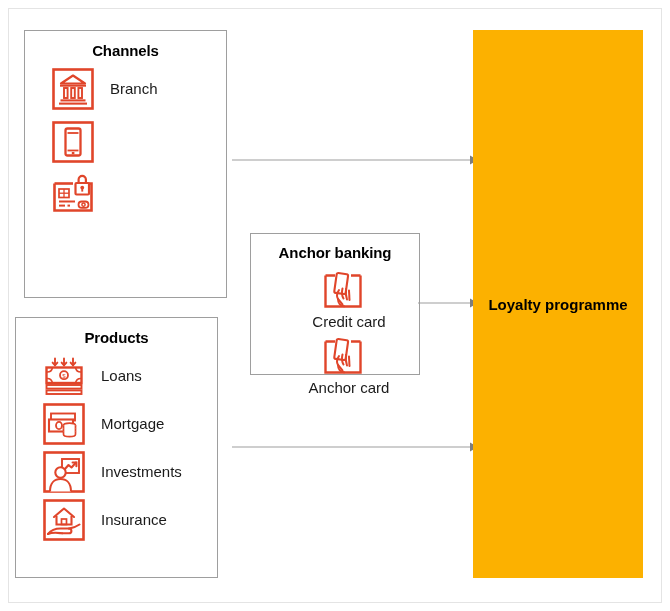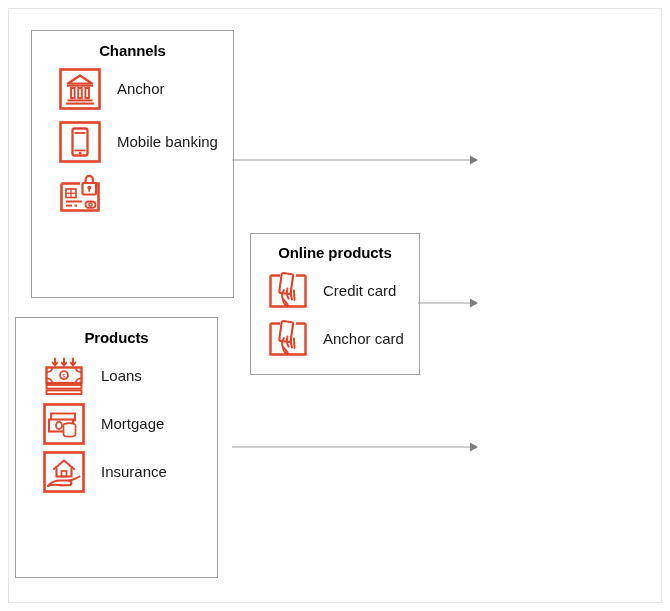--- a/index.html
+++ b/index.html
@@ -37,21 +37,21 @@
     box-sizing: border-box;
   }
   .group-title {
     text-align: center;
     font-size: 15px;
     font-weight: bold;
     color: #000000;
     letter-spacing: -0.1px;
   }
 
-  #channels-box  { left: 31px;  top: 30px;  width: 203px; height: 268px; }
+  #channels-box  { left: 24px;  top: 30px;  width: 203px; height: 268px; }
   #products-box  { left: 15px;  top: 317px; width: 203px; height: 261px; }
   #anchor-box    { left: 250px; top: 233px; width: 170px; height: 142px; }
 
   #channels-box .group-title  { margin-top: 11px; }
   #products-box .group-title  { margin-top: 11px; }
   #anchor-box   .group-title  { margin-top: 10px; }
 
   
   .item-list {
     margin-top: 8px;
@@ -72,21 +72,21 @@
   .item-label {
     margin-left: 15px;
     font-size: 15px;
     line-height: 18px;
     color: #1a1a1a;
   }
   #anchor-box .item-label { margin-left: 13px; }
 
   #channels-items .item-row { margin-bottom: 9px; }
   #products-items .item-row { margin-bottom: 4px; }
-  #anchor-items   .item-row { margin-bottom: 4px; }
+  #anchor-items   .item-row { margin-bottom: 4px; flex-direction: column; }
 
   
   #loyalty-panel {
     position: absolute;
     left: 473px;
     top: 30px;
     width: 170px;
     height: 548px;
     background: #FCB100;
     display: flex;
@@ -129,34 +129,33 @@
             <rect x="2.5" y="2.5" width="39" height="39" fill="none" stroke="#E0452A" stroke-width="2.6"></rect>
             <path d="M22 8.5 L34 16.5 L10 16.5 Z" fill="none" stroke="#E0452A" stroke-width="2.2" stroke-linejoin="round"></path>
             <line x1="9" y1="18.6" x2="35" y2="18.6" stroke="#E0452A" stroke-width="2.2"></line>
             <rect x="13" y="21" width="3.6" height="10" fill="none" stroke="#E0452A" stroke-width="1.9"></rect>
             <rect x="20.2" y="21" width="3.6" height="10" fill="none" stroke="#E0452A" stroke-width="1.9"></rect>
             <rect x="27.4" y="21" width="3.6" height="10" fill="none" stroke="#E0452A" stroke-width="1.9"></rect>
             <line x1="9.5" y1="33.4" x2="34.5" y2="33.4" stroke="#E0452A" stroke-width="2.1"></line>
             <line x1="8" y1="36.6" x2="36" y2="36.6" stroke="#E0452A" stroke-width="2.1"></line>
           </svg>
         </span>
-        <span class="item-label">Anchor</span>
+        <span class="item-label">Branch</span>
       </div>
 
       <div class="item-row">
         <span class="item-icon">
           <svg viewBox="0 0 44 44" width="44" height="44" aria-hidden="true">
             <rect x="2.5" y="2.5" width="39" height="39" fill="none" stroke="#E0452A" stroke-width="2.6"></rect>
             <rect x="14.5" y="8.5" width="15" height="27" rx="2" fill="none" stroke="#E0452A" stroke-width="2.3"></rect>
             <line x1="16.5" y1="13" x2="27.5" y2="13" stroke="#E0452A" stroke-width="1.8"></line>
             <line x1="16.5" y1="30.5" x2="27.5" y2="30.5" stroke="#E0452A" stroke-width="1.8"></line>
             <rect x="20.8" y="32" width="2.6" height="2.2" fill="#E0452A"></rect>
           </svg>
         </span>
-        <span class="item-label">Mobile banking</span>
       </div>
 
       <div class="item-row">
         <span class="item-icon">
           <svg viewBox="0 0 44 44" width="44" height="44" aria-hidden="true">
             <path d="M3.5 10.5 L3.5 37.5 L40.5 37.5 L40.5 10.5 L29 10.5" fill="none" stroke="#E0452A" stroke-width="2.6" stroke-linejoin="miter"></path>
             <line x1="3.5" y1="10.5" x2="22" y2="10.5" stroke="#E0452A" stroke-width="2.6"></line>
             <rect x="8" y="16" width="10" height="8.5" fill="none" stroke="#E0452A" stroke-width="1.7"></rect>
             <line x1="8" y1="20.2" x2="18" y2="20.2" stroke="#E0452A" stroke-width="1.3"></line>
             <line x1="13" y1="16" x2="13" y2="24.5" stroke="#E0452A" stroke-width="1.3"></line>
@@ -216,41 +215,54 @@
               <ellipse cx="27.5" cy="23.5" rx="6" ry="2.4"></ellipse>
               <path d="M21.5 23.5 L21.5 26.3 A6 2.4 0 0 0 33.5 26.3 L33.5 23.5"></path>
               <path d="M21.5 26.5 L21.5 29.3 A6 2.4 0 0 0 33.5 29.3 L33.5 26.5"></path>
               <path d="M21.5 29.5 L21.5 32.3 A6 2.4 0 0 0 33.5 32.3 L33.5 29.5"></path>
             </g>
           </svg>
         </span>
         <span class="item-label">Mortgage</span>
       </div>
 
+      <div class="item-row">
+        <span class="item-icon">
+          <svg viewBox="0 0 44 44" width="44" height="44" aria-hidden="true">
+            <rect x="2.5" y="2.5" width="39" height="39" fill="none" stroke="#E0452A" stroke-width="2.6"></rect>
+            <rect x="20" y="9" width="17" height="14" fill="#ffffff" stroke="#E0452A" stroke-width="1.9"></rect>
+            <path d="M22.5 19.5 L26.5 15 L29.5 17.5 L34 12.5" fill="none" stroke="#E0452A" stroke-width="2.1" stroke-linejoin="round" stroke-linecap="round"></path>
+            <path d="M30.6 12.5 L34.4 12.5 L34.4 16.2" fill="none" stroke="#E0452A" stroke-width="2.1" stroke-linecap="round"></path>
+            <circle cx="18.5" cy="22.5" r="5.2" fill="#ffffff" stroke="#E0452A" stroke-width="2.1"></circle>
+            <path d="M8 41.5 C8 32.5 13 29 18.5 29 C24 29 29 32.5 29 41.5" fill="#ffffff" stroke="#E0452A" stroke-width="2.1"></path>
+          </svg>
+        </span>
+        <span class="item-label">Investments</span>
+      </div>
 
       <div class="item-row">
         <span class="item-icon">
           <svg viewBox="0 0 44 44" width="44" height="44" aria-hidden="true">
             <rect x="2.5" y="2.5" width="39" height="39" fill="none" stroke="#E0452A" stroke-width="2.6"></rect>
             <path d="M12 19 L22 10.5 L32 19" fill="none" stroke="#E0452A" stroke-width="2.1" stroke-linejoin="round" stroke-linecap="round"></path>
             <path d="M14.5 18 L14.5 26.5 L29.5 26.5 L29.5 18" fill="none" stroke="#E0452A" stroke-width="2.1"></path>
             <rect x="19.5" y="21" width="5" height="5.5" fill="none" stroke="#E0452A" stroke-width="1.7"></rect>
             <path d="M6 36 C10 31 14 30.5 18.5 30.5 L27 30.5 A2.4 2.4 0 0 1 27 35.3 L20 35.3" fill="none" stroke="#E0452A" stroke-width="2.1" stroke-linecap="round"></path>
             <path d="M27 30.6 C31 30.2 34.5 28.5 37.5 26.5" fill="none" stroke="#E0452A" stroke-width="2.1" stroke-linecap="round"></path>
             <path d="M6 36 C11 34 15 34.8 20 35.3" fill="none" stroke="#E0452A" stroke-width="2.1" stroke-linecap="round"></path>
           </svg>
         </span>
         <span class="item-label">Insurance</span>
       </div>
 
     </div>
   </div>
 
   <div class="group-box" id="anchor-box">
-    <div class="group-title">Online products</div>
+    <div class="group-title">Anchor banking</div>
     <div class="item-list" id="anchor-items">
 
       <div class="item-row">
         <span class="item-icon">
           <svg viewBox="0 0 44 44" width="44" height="44" aria-hidden="true">
             <path d="M4.5 6.5 L4.5 37.5 L39.5 37.5 L39.5 6.5" fill="none" stroke="#E0452A" stroke-width="2.4"></path>
             <path d="M4.5 6.5 L14 6.5 M30 6.5 L39.5 6.5" stroke="#E0452A" stroke-width="2.4"></path>
             <rect x="14.5" y="4.5" width="11.5" height="20" rx="1.6" fill="#ffffff" stroke="#E0452A" stroke-width="2.1" transform="rotate(8 20 14)"></rect>
             <path d="M18 21 C16 24 15.5 27.5 17 30 L21.5 35.5" fill="none" stroke="#E0452A" stroke-width="2" stroke-linecap="round"></path>
             <path d="M21.5 19.5 C20.5 23.5 21 27 22.5 29.5" fill="none" stroke="#E0452A" stroke-width="2" stroke-linecap="round"></path>
@@ -289,14 +301,17 @@
   <svg class="arrow-svg" id="arrow-anchor" viewBox="0 0 60 20">
     <line x1="0" y1="10" x2="52" y2="10" stroke="#9e9e9e" stroke-width="1.2"></line>
     <path d="M52 5.5 L60 10 L52 14.5 Z" fill="#7d7d7d"></path>
   </svg>
 
   <svg class="arrow-svg" id="arrow-products" viewBox="0 0 246 20">
     <line x1="0" y1="10" x2="238" y2="10" stroke="#9e9e9e" stroke-width="1.2"></line>
     <path d="M238 5.5 L246 10 L238 14.5 Z" fill="#7d7d7d"></path>
   </svg>
 
+  <div id="loyalty-panel">
+    <span id="loyalty-label">Loyalty programme</span>
+  </div>
 
 </div>
 
 </body></html>

